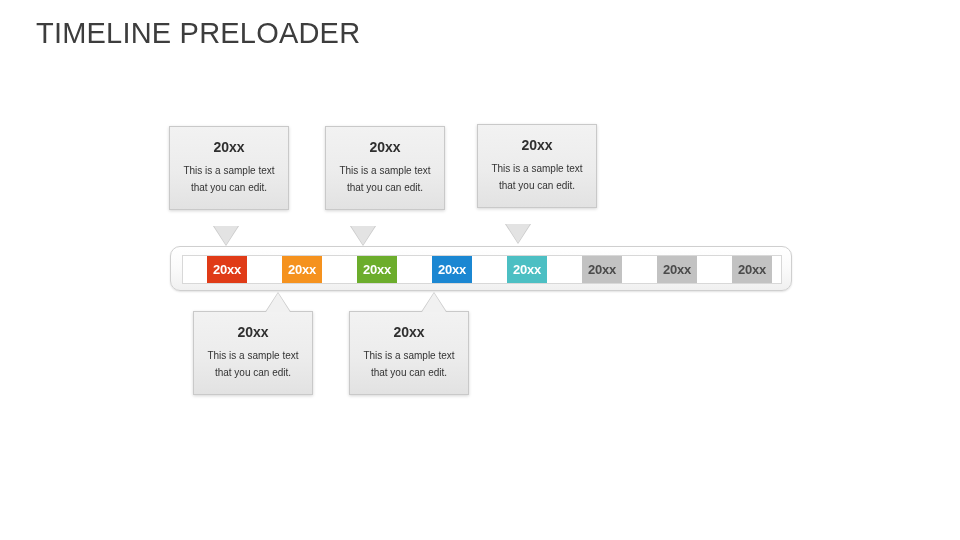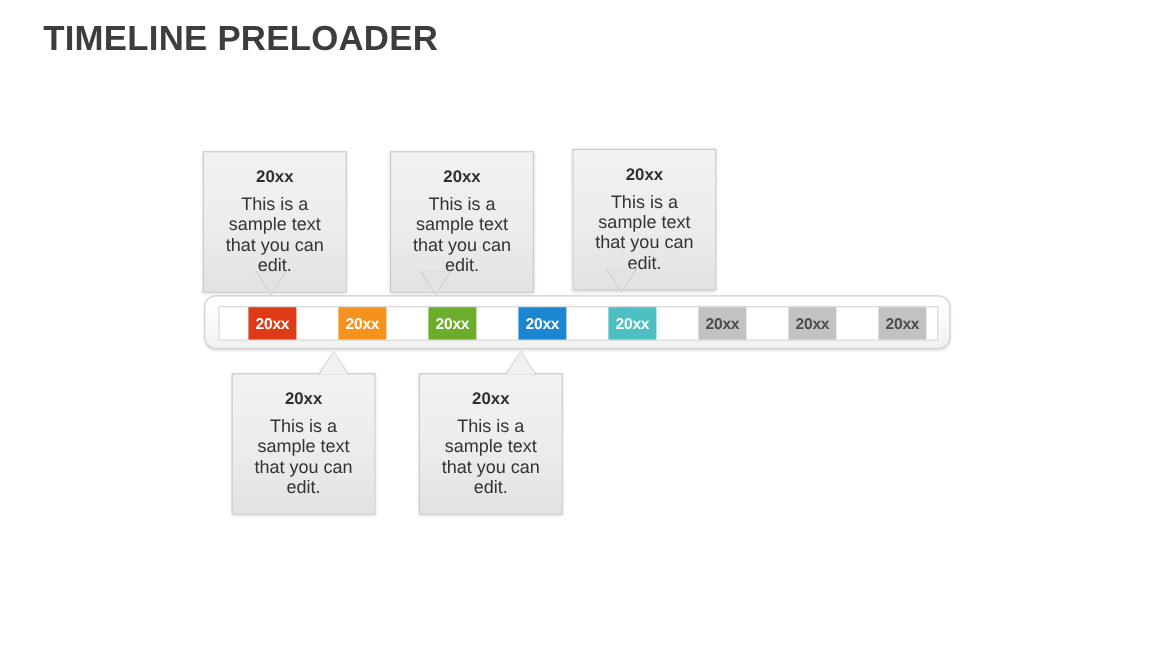--- a/index.html
+++ b/index.html
@@ -15,21 +15,21 @@
     font-family: "Liberation Sans", sans-serif;
     -webkit-font-smoothing: antialiased;
   }
 
   
   #slide-title {
     position: absolute;
     left: 36px;
     top: 17px;
     font-size: 29px;
-    font-weight: bold;
+    font-weight: normal;
     color: #3d3d3d;
     letter-spacing: 0.2px;
     white-space: nowrap;
   }
 
   
   #timeline-shell {
     position: absolute;
     left: 170px;
     top: 246px;
@@ -81,21 +81,21 @@
     padding: 12px 10px 13px 10px;
     text-align: center;
   }
   .callout-year {
     font-size: 14px;
     font-weight: bold;
     color: #2f2f2f;
     margin-bottom: 7px;
   }
   .callout-text {
-    font-size: 15px;
+    font-size: 10px;
     line-height: 17px;
     color: #333333;
   }
 
   
   .tail {
     position: absolute;
     width: 0;
     height: 0;
   }

